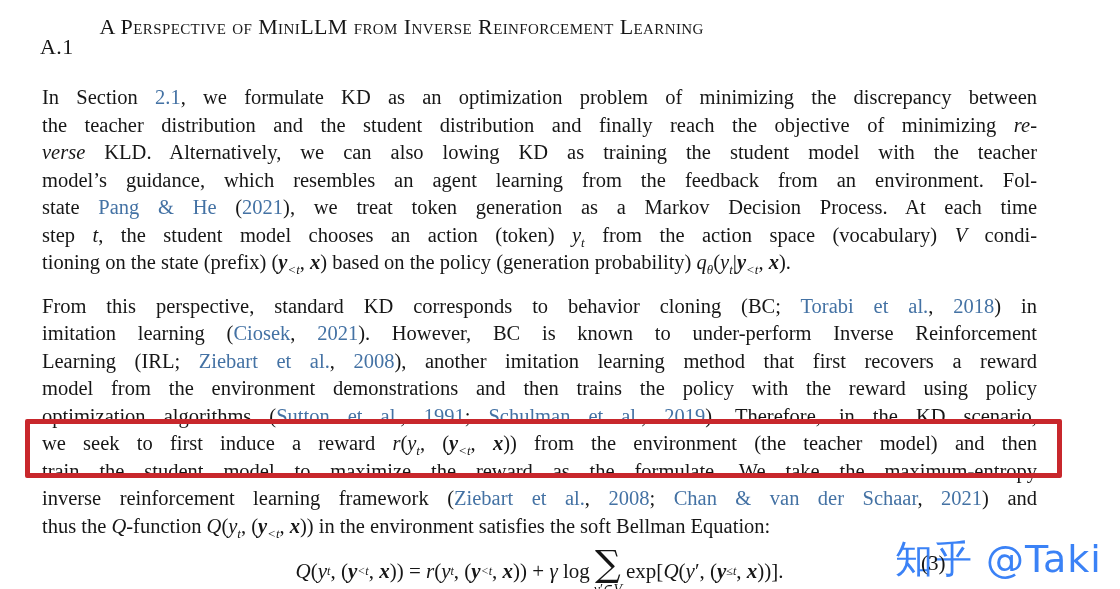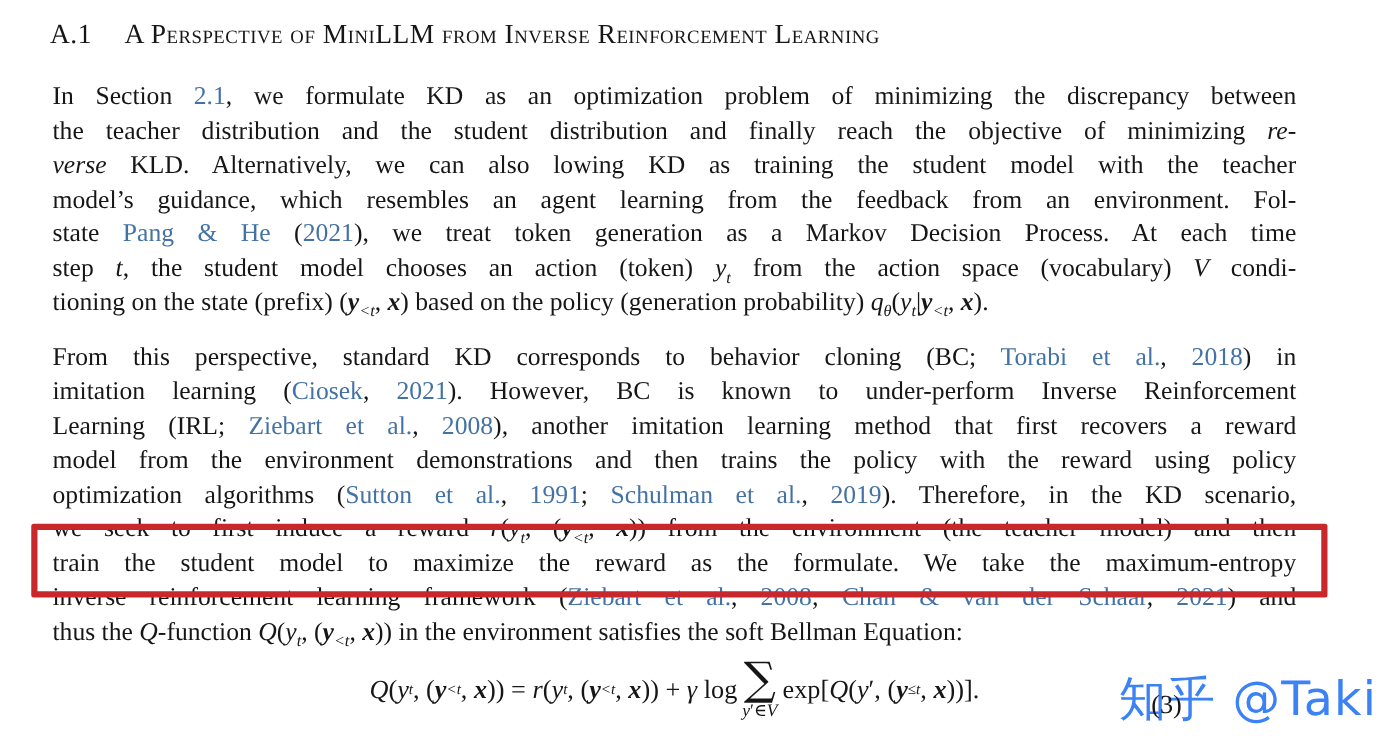--- a/index.html
+++ b/index.html
@@ -9,21 +9,21 @@
     color:#161616;
     -webkit-font-smoothing:antialiased;
   }
   .page{position:relative;width:1120px;height:589px;background:#ffffff;}
 
   .heading{
     margin:14px 0 0 40px;
     font-size:22px;line-height:26px;letter-spacing:.4px;
     display:flex;gap:26px;white-space:nowrap;
   }
-  .heading .num{font-variant:normal;}
+  .heading .num{font-variant:normal;margin-top:20px;}
   .heading .ttl{font-variant:small-caps;text-align:center;}
 
   .body-text{margin:24px 42px 0 42px;width:995px;}
   .para{margin-top:16px;}
   .para + .para{margin-top:16px;}
   .line{
     height:27.5px;line-height:27.5px;font-size:20.5px;
     text-align:justify;text-align-last:justify;
     overflow:hidden;white-space:normal;
   }

